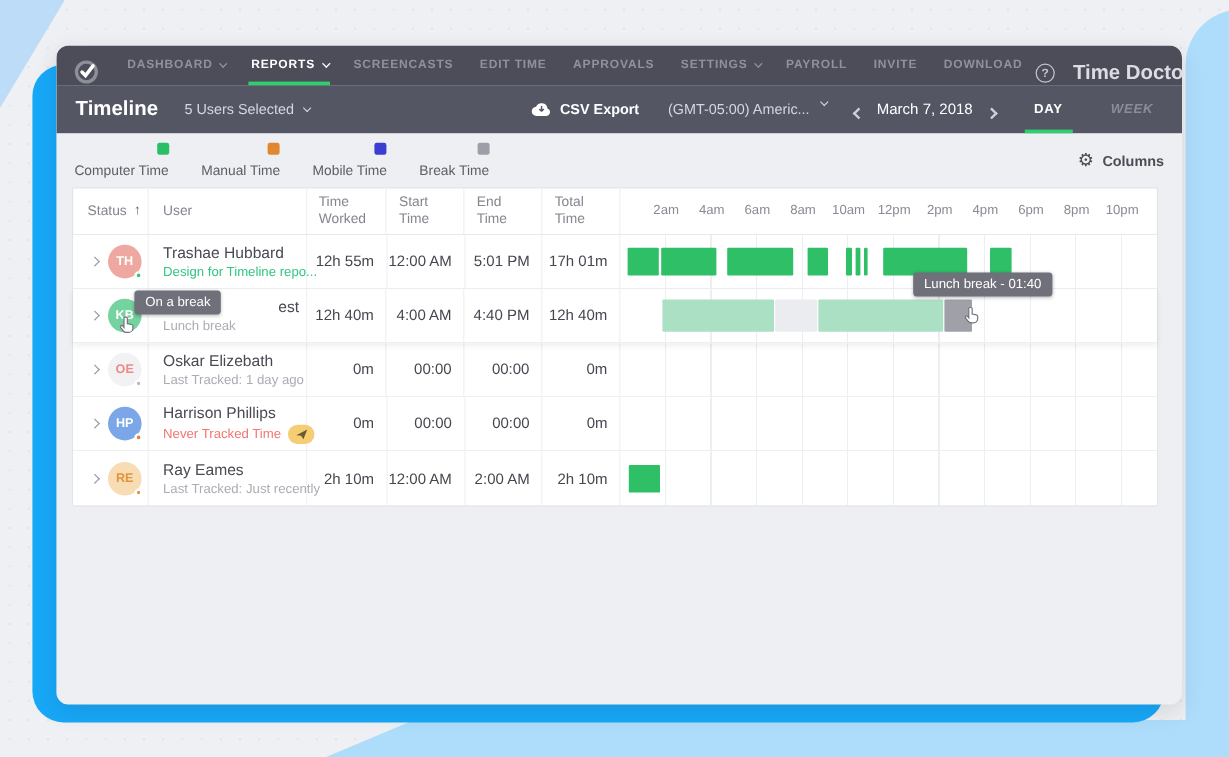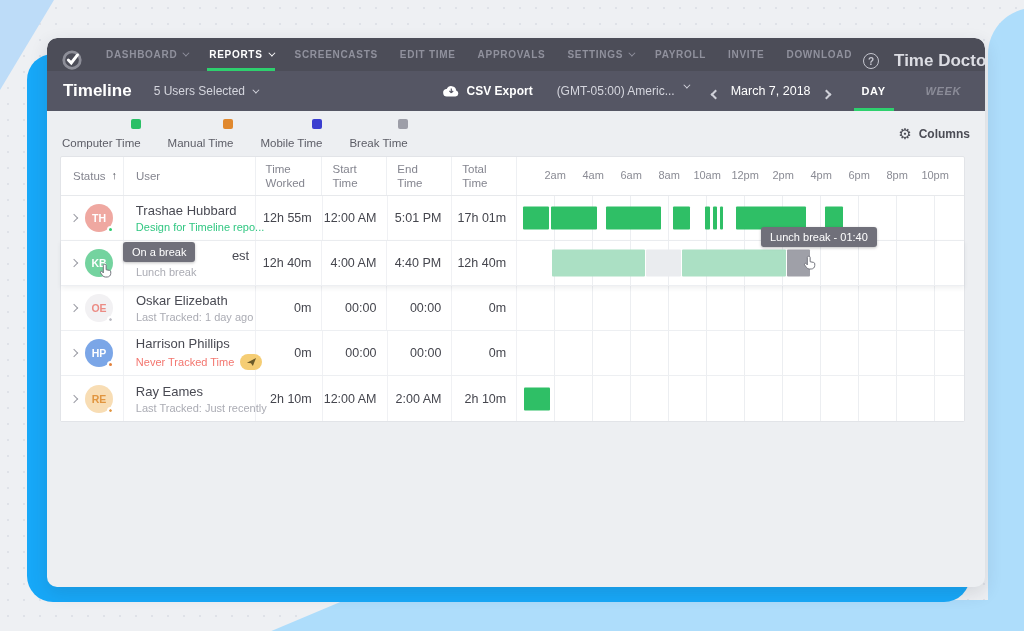--- a/index.html
+++ b/index.html
@@ -72,21 +72,21 @@
   .c-status { width:63px; padding-left:12px; gap:6px; }
   .c-user { width:132px; padding-left:12px; }
   .c-num { width:67px; padding:0 10px; }
   .c-num2 { width:65px; padding:0 10px; }
   .c-timeline { width:448px; border-right:none; position:relative; }
   .sort-arrow { color:#55565f; font-size:11px; }
   .hour-label { position:absolute; top:50%; transform:translate(-50%,-50%); font-size:11px; color:#8a8b94; }
   .row { display:flex; height:45px; border-bottom:1px solid #edeff2; position:relative; background:#fff; }
   .row:last-child { border-bottom:none; }
   .row.hovered { box-shadow:0 2px 5px rgba(40,50,70,.08); z-index:2; }
-  .cell { display:flex; align-items:center; border-right:1px solid #f0f1f4; }
+  .cell { display:flex; align-items:center; border-right:1px solid #f0f1f4;justify-content:center; }
   .cell-status { width:63px; padding-left:10px; gap:8px; position:relative; }
   .row-chevron { width:6px; height:6px; border-right:1.6px solid #9b9ca5; border-bottom:1.6px solid #9b9ca5;
     transform:rotate(-45deg); cursor:pointer; flex:0 0 auto; }
   .avatar { position:relative; width:28px; height:28px; border-radius:50%;
     display:flex; align-items:center; justify-content:center;
     font-size:10.5px; font-weight:bold; cursor:pointer; flex:0 0 auto; }
   .dot { position:absolute; width:7px; height:7px; border-radius:50%; right:-1px; bottom:-1px; border:2px solid #fff; }
   .dot.hollow { background:#fff !important; box-shadow:inset 0 0 0 2px currentColor; }
   .cell-user { width:132px; flex-direction:column; align-items:flex-start; justify-content:center; padding-left:12px; position:relative; }
   .uname { font-size:13px; color:#494a53; white-space:nowrap; }
@@ -102,21 +102,21 @@
   .cell-timeline { width:448px; border-right:none; position:relative;
     background-image:repeating-linear-gradient(to right, transparent 0 37px, #eceef1 37px 38px); }
   .seg { position:absolute; top:50%; transform:translateY(-50%); border-radius:1px; cursor:pointer; }
   .seg-computer { height:23px; background:#2fbf66; }
   .seg-break { height:27px; background:#abe0c4; }
   .seg-idle { height:27px; background:#eaecef; }
   .seg-break-active { height:27px; background:#9fa0a8; }
   .tooltip { position:absolute; background:#70707a; color:#fff; font-size:11px;
     padding:4px 9px; border-radius:3px; white-space:nowrap; z-index:6;
     box-shadow:0 1px 3px rgba(0,0,0,.25); display:none; }
-  .tt-status { left:62px; top:1px; }
+  .tt-status { left:51px; top:1px; }
   .tt-segment { left:700px; top:-14px; }
   .hand-cursor { position:absolute; width:17px; height:18px; z-index:7; display:none; }
   .hc-avatar { left:37px; top:21px; }
   .hc-segment { left:741px; top:13px; }
 </style>
 </head>
 <body>
 
 <div class="corner-tl"></div>
 <div class="blob-right"></div>

